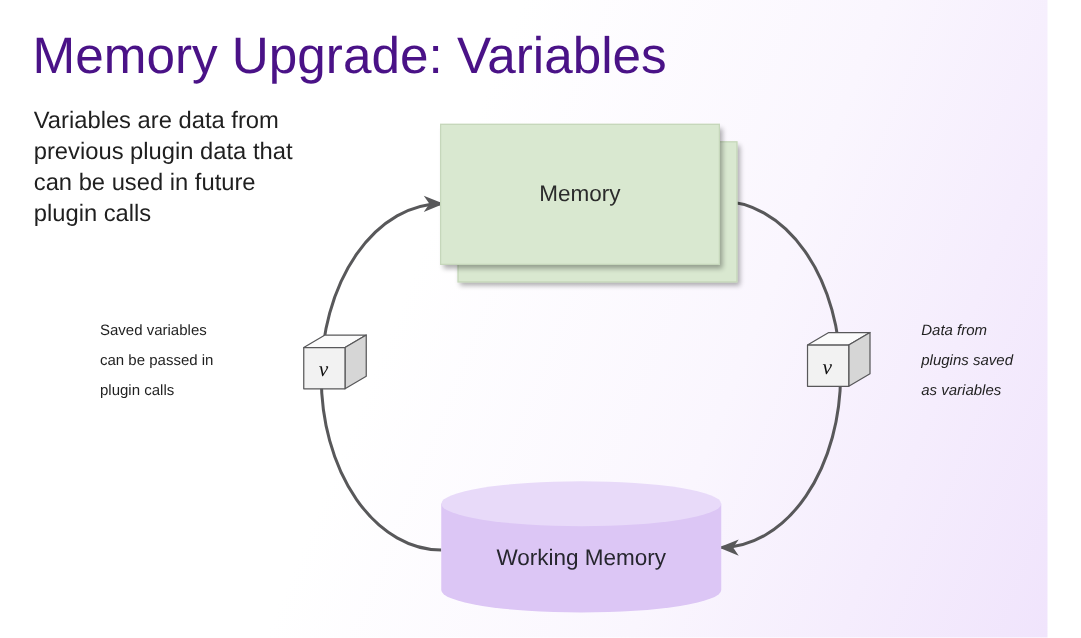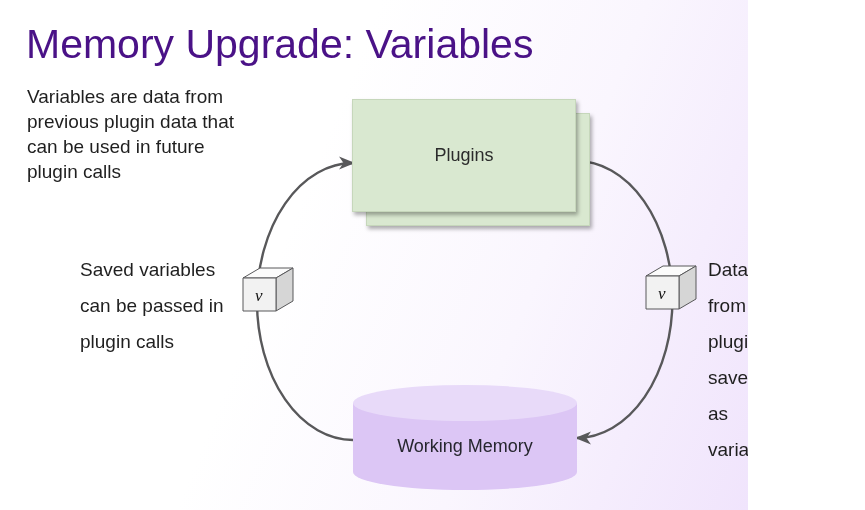--- a/index.html
+++ b/index.html
@@ -1,39 +1,39 @@
 <!DOCTYPE html>
 <html><head>
 <meta charset="utf-8">
 <style>
   html,body{margin:0;padding:0;}
   .slide{
     position:relative;
-    width:748px;height:510px;
+    width:838px;height:510px;
     overflow:hidden;
     background:linear-gradient(112deg,#ffffff 40%,#faf6fe 68%,#f0e4fc 100%);
     font-family:"Liberation Sans",sans-serif;
   }
   .title{
     position:absolute;left:26px;top:22px;
     font-size:41px;font-weight:400;line-height:1.1;
     white-space:nowrap;color:#4a1287;margin:0;
   }
   .desc{
     position:absolute;left:27px;top:84px;
     font-size:19px;line-height:25px;color:#1f1f1f;
     white-space:pre-line;margin:0;
   }
   .annotation{
     position:absolute;
-    font-size:19px;line-height:36px;color:#1f1f1f;
+    font-size:12px;line-height:24px;color:#1f1f1f;
     white-space:pre-line;
   }
   .annotation.left{left:80px;top:252px;}
-  .annotation.right{left:708px;top:252px;}
+  .annotation.right{left:737px;top:252px;font-style:italic;}
   .arcs{position:absolute;left:0;top:0;}
   .arc-path{fill:none;stroke:#58585a;stroke-width:2.4px;}
   .arrowhead{fill:#58585a;stroke:none;}
   .plugins-box{
     position:absolute;width:224px;height:113px;
     background:#d9e8d0;border:1px solid #c6d7bb;
     box-shadow:2px 3px 4px rgba(0,0,0,0.32);
     box-sizing:border-box;
   }
   .plugins-box.back{left:366px;top:113px;}
@@ -70,21 +70,21 @@
 
   <svg class="arcs" width="865" height="510" viewBox="0 0 865 510" aria-hidden="true">
     <path class="arc-path" d="M 353 440 A 96 138.5 0 0 1 353 163"></path>
     <path class="arrowhead" d="M 355 163 L 339 156.5 L 343.5 163 L 339 169.5 Z"></path>
     <path class="arc-path" d="M 576 161 A 96 138.5 0 0 1 577 438"></path>
     <path class="arrowhead" d="M 575 438 L 591 431.5 L 586.5 438 L 591 444.5 Z"></path>
   </svg>
 
   <div class="plugins-box back"></div>
   <div class="plugins-box front">
-    <span class="plugins-label">Plugins</span>
+    <span class="plugins-label">Memory</span>
   </div>
 
   <svg class="cylinder" width="226" height="108" viewBox="0 0 226 108" aria-hidden="false">
     <path d="M 1 19 L 1 88 A 112 18 0 0 0 225 88 L 225 19 Z" fill="#dcc6f5"></path>
     <ellipse cx="113" cy="19" rx="112" ry="18" fill="#e8daf9"></ellipse>
     <text class="cyl-text" x="113" y="68" text-anchor="middle">Working Memory</text>
   </svg>
 
   <svg class="cube left" width="53" height="47" viewBox="0 0 53 47" aria-hidden="true">
     <polygon class="cube-face" points="1,12 18,2 51,2 34,12" fill="#fbfbfb"></polygon>

